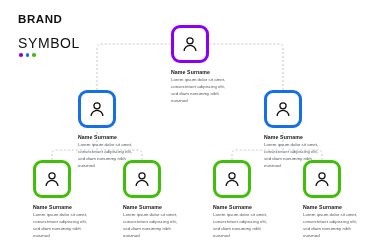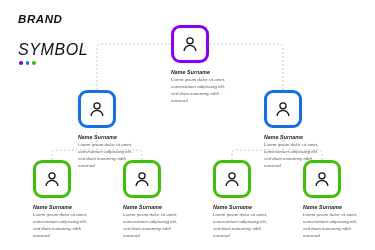--- a/index.html
+++ b/index.html
@@ -12,44 +12,43 @@
     background: #ffffff;
     font-family: "Liberation Sans", sans-serif;
     overflow: hidden;
     position: relative;
   }
 
   #canvas {
     position: relative;
     width: 375px;
     height: 208px;
-    font-style: italic;
   }
 
   
   #logo {
     position: absolute;
     left: 18px;
     top: 14px;
     line-height: 1;
   }
   #logo .brand {
     font-size: 11.5px;
     font-weight: bold;
     letter-spacing: 0.6px;
     color: #101010;
     display: block;
   }
   #logo .symbol {
-    font-size: 16px;
+    font-size: 14px;
     font-weight: normal;
     letter-spacing: 0.6px;
     color: #101010;
     display: block;
-    margin-top: 16px;
+    margin-top: 10px;
   }
   #logo .dots {
     display: flex;
     gap: 3px;
     margin-top: 3.5px;
     margin-left: 1px;
   }
   #logo .dots i {
     display: block;
     width: 3.6px;

